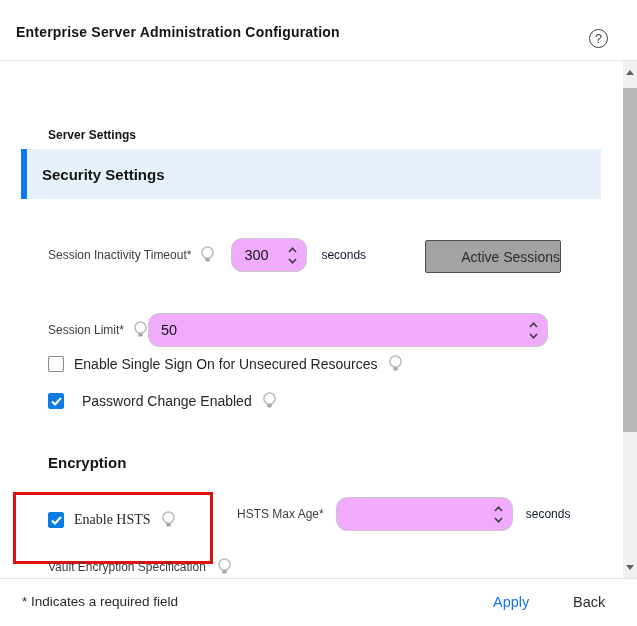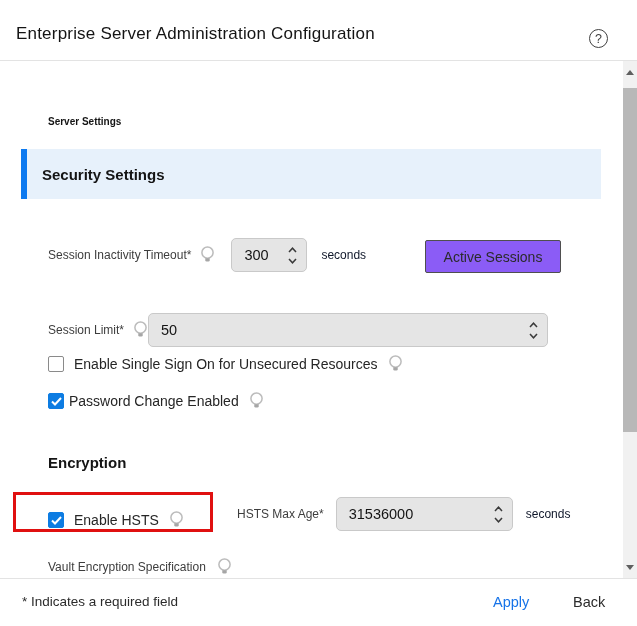--- a/index.html
+++ b/index.html
@@ -2,68 +2,68 @@
 <html><head>
 <meta charset="utf-8">
 <style>
   * { margin:0; padding:0; box-sizing:border-box; }
   html,body { background:#ffffff; }
   .app {
     position:relative; width:637px; height:626px; background:#fff;
     font-family:"Liberation Sans", sans-serif; overflow:hidden;
   }
   
-  .title { position:absolute; left:16px; top:24px; font-size:17px; color:#141414; letter-spacing:.2px; }
+  .title { position:absolute; left:16px; top:24px; font-size:14px; color:#141414; letter-spacing:.2px;font-weight:bold; }
   .help {
     position:absolute; left:589px; top:29px; width:19px; height:19px;
     border:1.5px solid #404040; border-radius:50%; color:#404040;
     font-size:12.5px; display:flex; align-items:center; justify-content:center; cursor:pointer;
   }
   .hdiv { position:absolute; left:0; width:637px; height:1px; background:#e3e3e3; }
   
-  .tab-plain { position:absolute; left:48px; top:116px; font-size:10px; font-weight:bold; color:#141414; cursor:pointer; }
+  .tab-plain { position:absolute; left:48px; top:128px; font-size:12px; font-weight:bold; color:#141414; cursor:pointer; }
   .tab-active {
     position:absolute; left:21px; top:149px; width:580px; height:50px;
     background:#e7f1fb; display:flex; align-items:center; cursor:pointer;
   }
   .tab-active .bar { position:absolute; left:0; top:0; width:6px; height:100%; background:#0d7af0; }
   .tab-active .lbl { margin-left:21px; font-size:15px; font-weight:bold; color:#141414; }
   
   .row { position:absolute; display:flex; align-items:center; }
   .small-label { font-size:12px; color:#3d3d3d; white-space:nowrap; }
   .cb-label { font-size:14px; color:#262626; white-space:nowrap; }
   .unit { font-size:12px; color:#0f172a; white-space:nowrap; }
   .bulb { flex:0 0 auto; display:block; }
   
   .numbox {
-    display:flex; align-items:center; height:34px; background:#e5e5e5;
-    border:1px solid #c9c9c9; border-radius:5px;
+    display:flex; align-items:center; height:34px; background:#f0abfc;
+    border:1px solid #c9c9c9; border-radius:11px;
   }
   .numbox input {
     border:none; outline:none; background:transparent; padding-left:12px;
     font-family:"Liberation Sans", sans-serif; font-size:14.5px; color:#141414; min-width:0;
   }
   .spin { display:flex; flex-direction:column; justify-content:center; gap:5px; padding:0 9px 0 4px; margin-left:auto; cursor:pointer; }
   .spin svg { display:block; }
   
   .btn {
     position:absolute; left:425px; top:240px; width:136px; height:33px;
-    background:#8b5cf6; border:1px solid #4f4f4f; border-radius:2px;
-    font-family:"Liberation Sans", sans-serif; font-size:14px; color:#2b2b2b; cursor:pointer;
+    background:#a3a3a3; border:1px solid #4f4f4f; border-radius:2px;
+    font-family:"Liberation Sans", sans-serif; font-size:14px; color:#2b2b2b; cursor:pointer;text-align:right;
   }
   
   .cb {
     width:16px; height:16px; border:1px solid #8a8a8a; border-radius:2px; background:#fff;
     flex:0 0 auto; display:flex; align-items:center; justify-content:center; cursor:pointer;
   }
   .cb.checked { background:#0d7ce2; border-color:#0d7ce2; }
   
   .section-heading { position:absolute; left:48px; top:454px; font-size:15px; font-weight:bold; color:#141414; }
   
-  .redbox { position:absolute; left:13px; top:492px; width:200px; height:40px; border:3px solid #e01010; }
+  .redbox { position:absolute; left:13px; top:492px; width:200px; height:72px; border:3px solid #e01010;font-family:Liberation Serif, serif; }
   
   .fdiv { position:absolute; left:0; top:578px; width:637px; height:1px; background:#e3e3e3; }
   .note { position:absolute; left:22px; top:594px; font-size:13.5px; color:#2b2b2b; }
   .link-apply { position:absolute; left:493px; top:594px; font-size:14.5px; color:#1673e8; cursor:pointer; }
   .link-back  { position:absolute; left:573px; top:594px; font-size:14.5px; color:#2b2b2b; cursor:pointer; }
   
   .sb-track { position:absolute; left:623px; top:61px; width:14px; height:517px; background:#f1f1f1; }
   .sb-btn { position:absolute; left:0; width:14px; height:22px; display:flex; align-items:center; justify-content:center; cursor:pointer; }
   .sb-up { top:0; } .sb-down { bottom:0; }
   .tri-up { width:0; height:0; border-left:4px solid transparent; border-right:4px solid transparent; border-bottom:5px solid #5f5f5f; }
@@ -133,21 +133,21 @@
       <path d="M5.3 13.2 h4.4 v2.1 a1.3 1.3 0 0 1 -1.3 1.3 h-1.8 a1.3 1.3 0 0 1 -1.3 -1.3 z" fill="#a6a6a6"></path>
     </svg>
   </div>
 
   <div class="row" style="left:48px; top:390px; height:22px;">
     <div class="cb checked">
       <svg width="11" height="9" viewBox="0 0 11 9">
           <polyline points="1,4.5 4,7.5 10,1" fill="none" stroke="#ffffff" stroke-width="2"></polyline>
         </svg>
     </div>
-    <span class="cb-label" style="margin-left:5px">Password Change Enabled</span>
+    <span class="cb-label" style="margin-left:18px">Password Change Enabled</span>
     <svg class="bulb" style="margin-left:10px" width="15" height="20" viewBox="0 0 15 20">
       <circle cx="7.5" cy="7.6" r="5.6" fill="none" stroke="#bcbcbc" stroke-width="1.5"></circle>
       <path d="M5.3 13.2 h4.4 v2.1 a1.3 1.3 0 0 1 -1.3 1.3 h-1.8 a1.3 1.3 0 0 1 -1.3 -1.3 z" fill="#a6a6a6"></path>
     </svg>
   </div>
 
   <div class="section-heading">Encryption</div>
 
   <div class="redbox">
     <div class="row" style="left:32px; top:14px; height:22px;">
@@ -160,21 +160,20 @@
       <svg class="bulb" style="margin-left:10px" width="15" height="20" viewBox="0 0 15 20">
         <circle cx="7.5" cy="7.6" r="5.6" fill="none" stroke="#bcbcbc" stroke-width="1.5"></circle>
         <path d="M5.3 13.2 h4.4 v2.1 a1.3 1.3 0 0 1 -1.3 1.3 h-1.8 a1.3 1.3 0 0 1 -1.3 -1.3 z" fill="#a6a6a6"></path>
       </svg>
     </div>
   </div>
 
   <div class="row" style="left:237px; top:497px; height:34px;">
     <span class="small-label">HSTS Max Age*</span>
     <div class="numbox" style="margin-left:12px; width:177px;">
-      <input style="width: 120px;" value="31536000">
       <div class="spin">
         <svg width="9" height="6">
             <polyline points="1,5 4.5,1.2 8,5" fill="none" stroke="#3a3a3a" stroke-width="1.5"></polyline>
           </svg>
         <svg width="9" height="6">
             <polyline points="1,1 4.5,4.8 8,1" fill="none" stroke="#3a3a3a" stroke-width="1.5"></polyline>
           </svg>
       </div>
     </div>
     <span class="unit" style="margin-left:13px">seconds</span>

